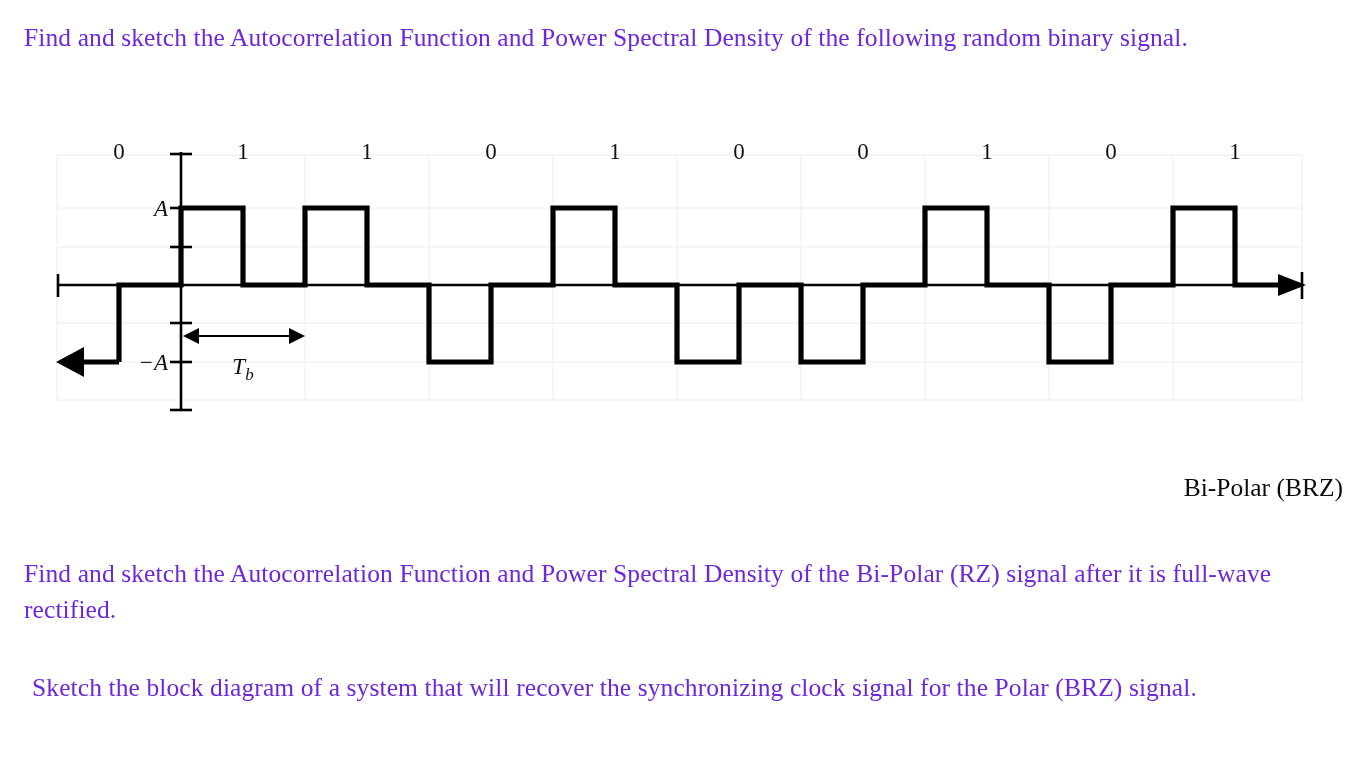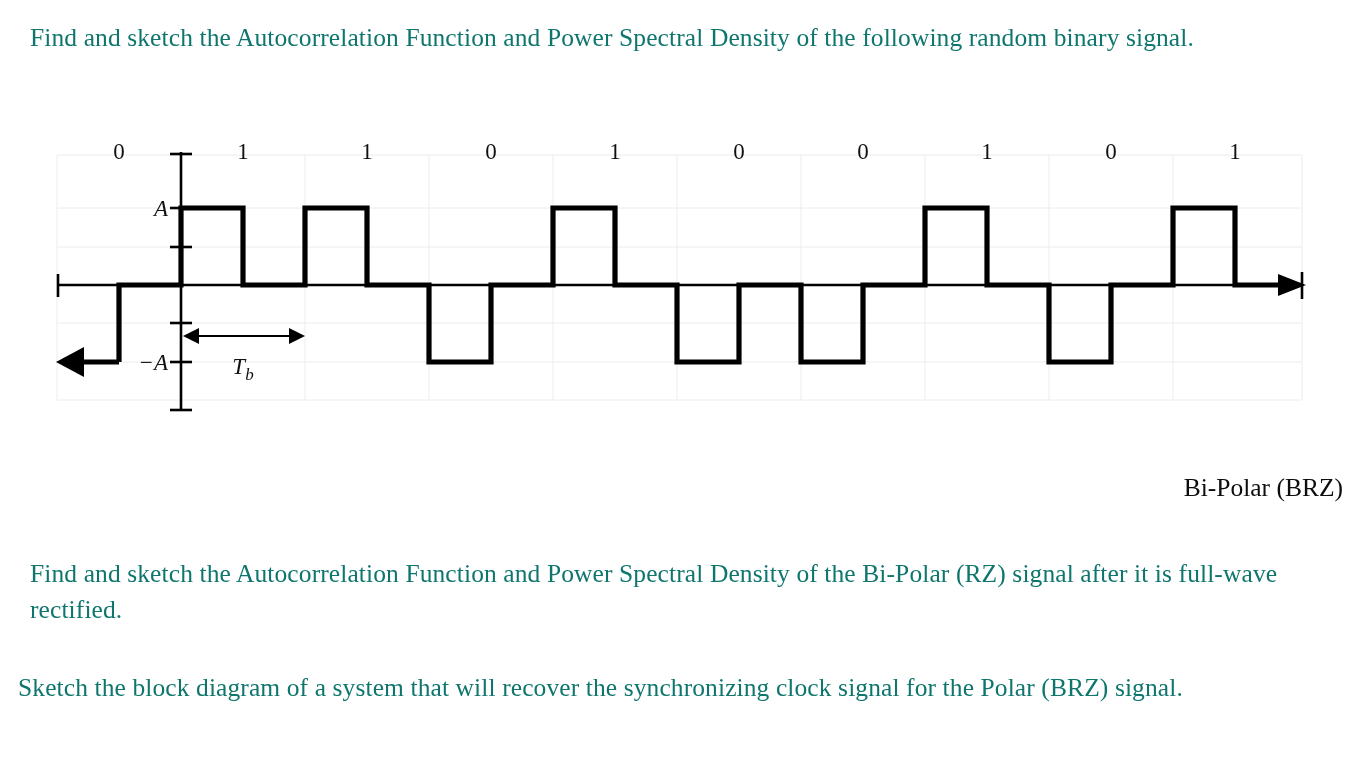--- a/index.html
+++ b/index.html
@@ -16,35 +16,34 @@
     overflow: hidden;
   }
   .page {
     position: absolute;
     inset: 0;
   }
   .para {
     position: absolute;
     font-size: 25.5px;
     line-height: 36px;
-    color: #0f766e;
+    color: #6d28d9;
     letter-spacing: 0.1px;
-    margin-left: 6px;
   }
   #para-intro { left: 24px; top: 20px; width: 1240px; }
   #caption-bipolar {
     position: absolute;
     left: 0; top: 473px; width: 1350px;
     text-align: right;
     font-size: 25.5px;
     color: #0d0d0d;
   }
   #caption-bipolar .cap-inner { display: inline-block; transform: translateX(-7px); }
   #para-rectified { left: 24px; top: 556px; width: 1300px; }
-  #para-clock { left: 12px; top: 670px; width: 1280px; }
+  #para-clock { left: 32px; top: 670px; width: 1280px; }
 
   
   #figure {
     position: absolute;
     left: 0px;
     top: 130px;
     width: 1350px;
     height: 300px;
   }
   #figure svg { display: block; }

